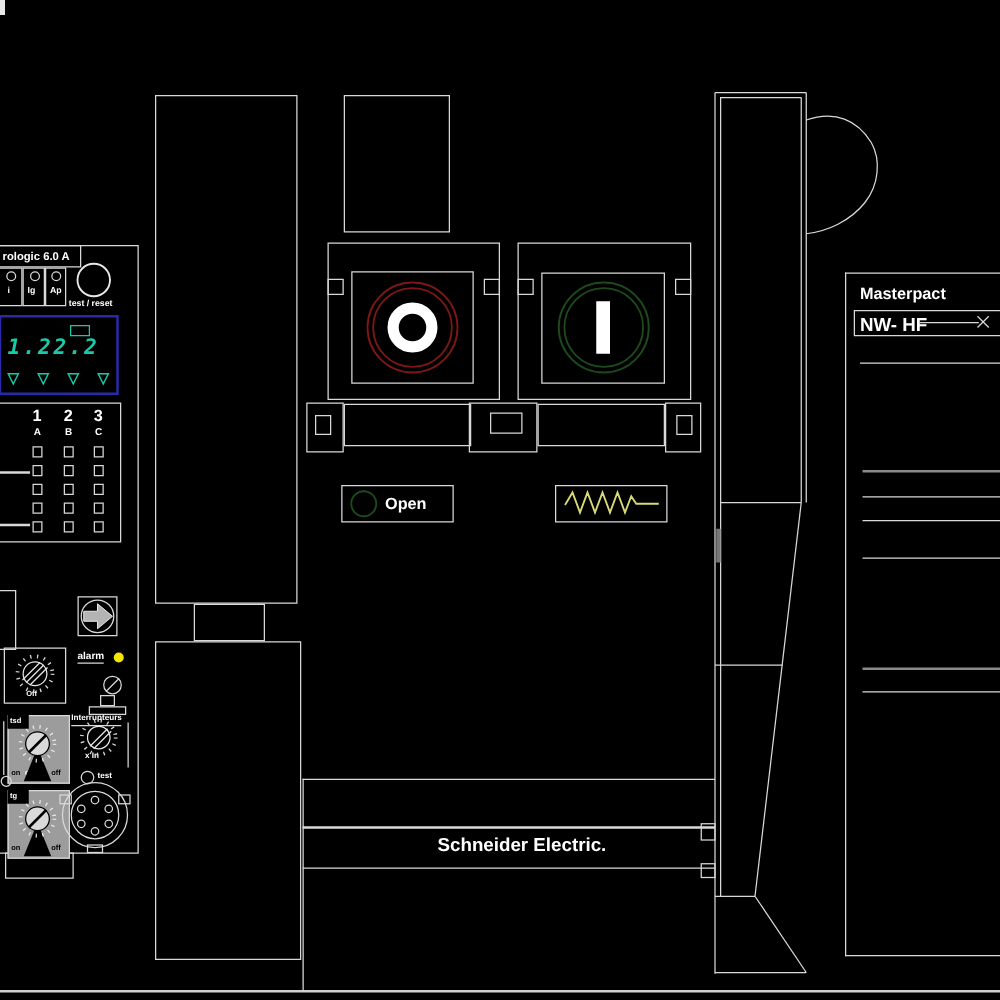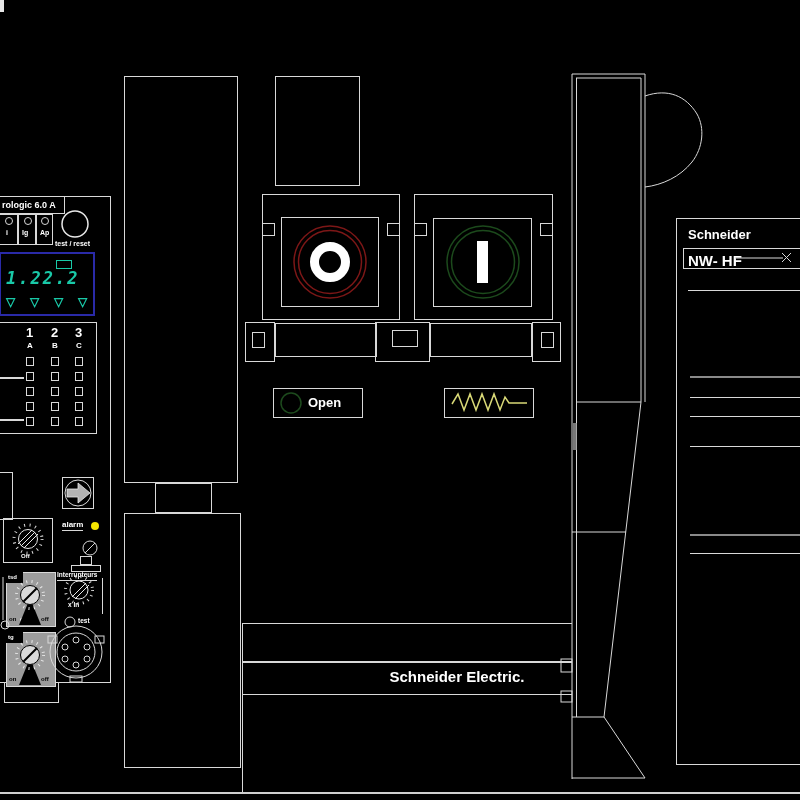--- a/index.html
+++ b/index.html
@@ -131,28 +131,28 @@
 
   <div class="box" style="left:273px;top:388px;width:90px;height:30px;"></div>
   <span class="lbl" style="left:308px;top:396px;font-size:13px;font-weight:bold;">Open</span>
 
   <div class="box" style="left:444px;top:388px;width:90px;height:30px;"></div>
 
   <div class="vline" style="left:242px;top:623px;height:170px;"></div>
   <div class="hline" style="left:242px;top:623px;width:330px;"></div>
   <div class="hline" style="left:242px;top:661px;width:330px;height:2px;"></div>
   <div class="hline" style="left:242px;top:694px;width:330px;"></div>
-  <span class="lbl" style="left:350px;top:669px;width:214px;text-align:center;font-size:15px;">Schneider Electric.</span>
+  <span class="lbl" style="left:350px;top:669px;width:214px;text-align:left;font-size:15px;">Schneider Electric.</span>
 
   <div class="hline" style="left:0;top:792px;width:800px;height:2px;background:#cfcfcf;"></div>
 
   <div class="vline" style="left:676px;top:218px;height:547px;"></div>
   <div class="hline" style="left:676px;top:218px;width:124px;"></div>
   <div class="hline" style="left:676px;top:764px;width:124px;"></div>
-  <span class="lbl" style="left:688px;top:228px;font-size:13px;">Schneider</span>
+  <span class="lbl" style="left:688px;top:228px;font-size:13px;">Masterpact</span>
   <div class="box" style="left:683px;top:248px;width:120px;height:21px;"></div>
   <span class="lbl" style="left:688px;top:253px;font-size:15px;">NW- HF</span>
   <div class="hline" style="left:688px;top:290px;width:112px;"></div>
   <div class="hline" style="left:690px;top:376px;width:110px;height:2px;background:#8a8a8a;"></div>
   <div class="hline" style="left:690px;top:397px;width:110px;"></div>
   <div class="hline" style="left:690px;top:416px;width:110px;"></div>
   <div class="hline" style="left:690px;top:446px;width:110px;"></div>
   <div class="hline" style="left:690px;top:534px;width:110px;height:2px;background:#8a8a8a;"></div>
   <div class="hline" style="left:690px;top:553px;width:110px;"></div>
 

